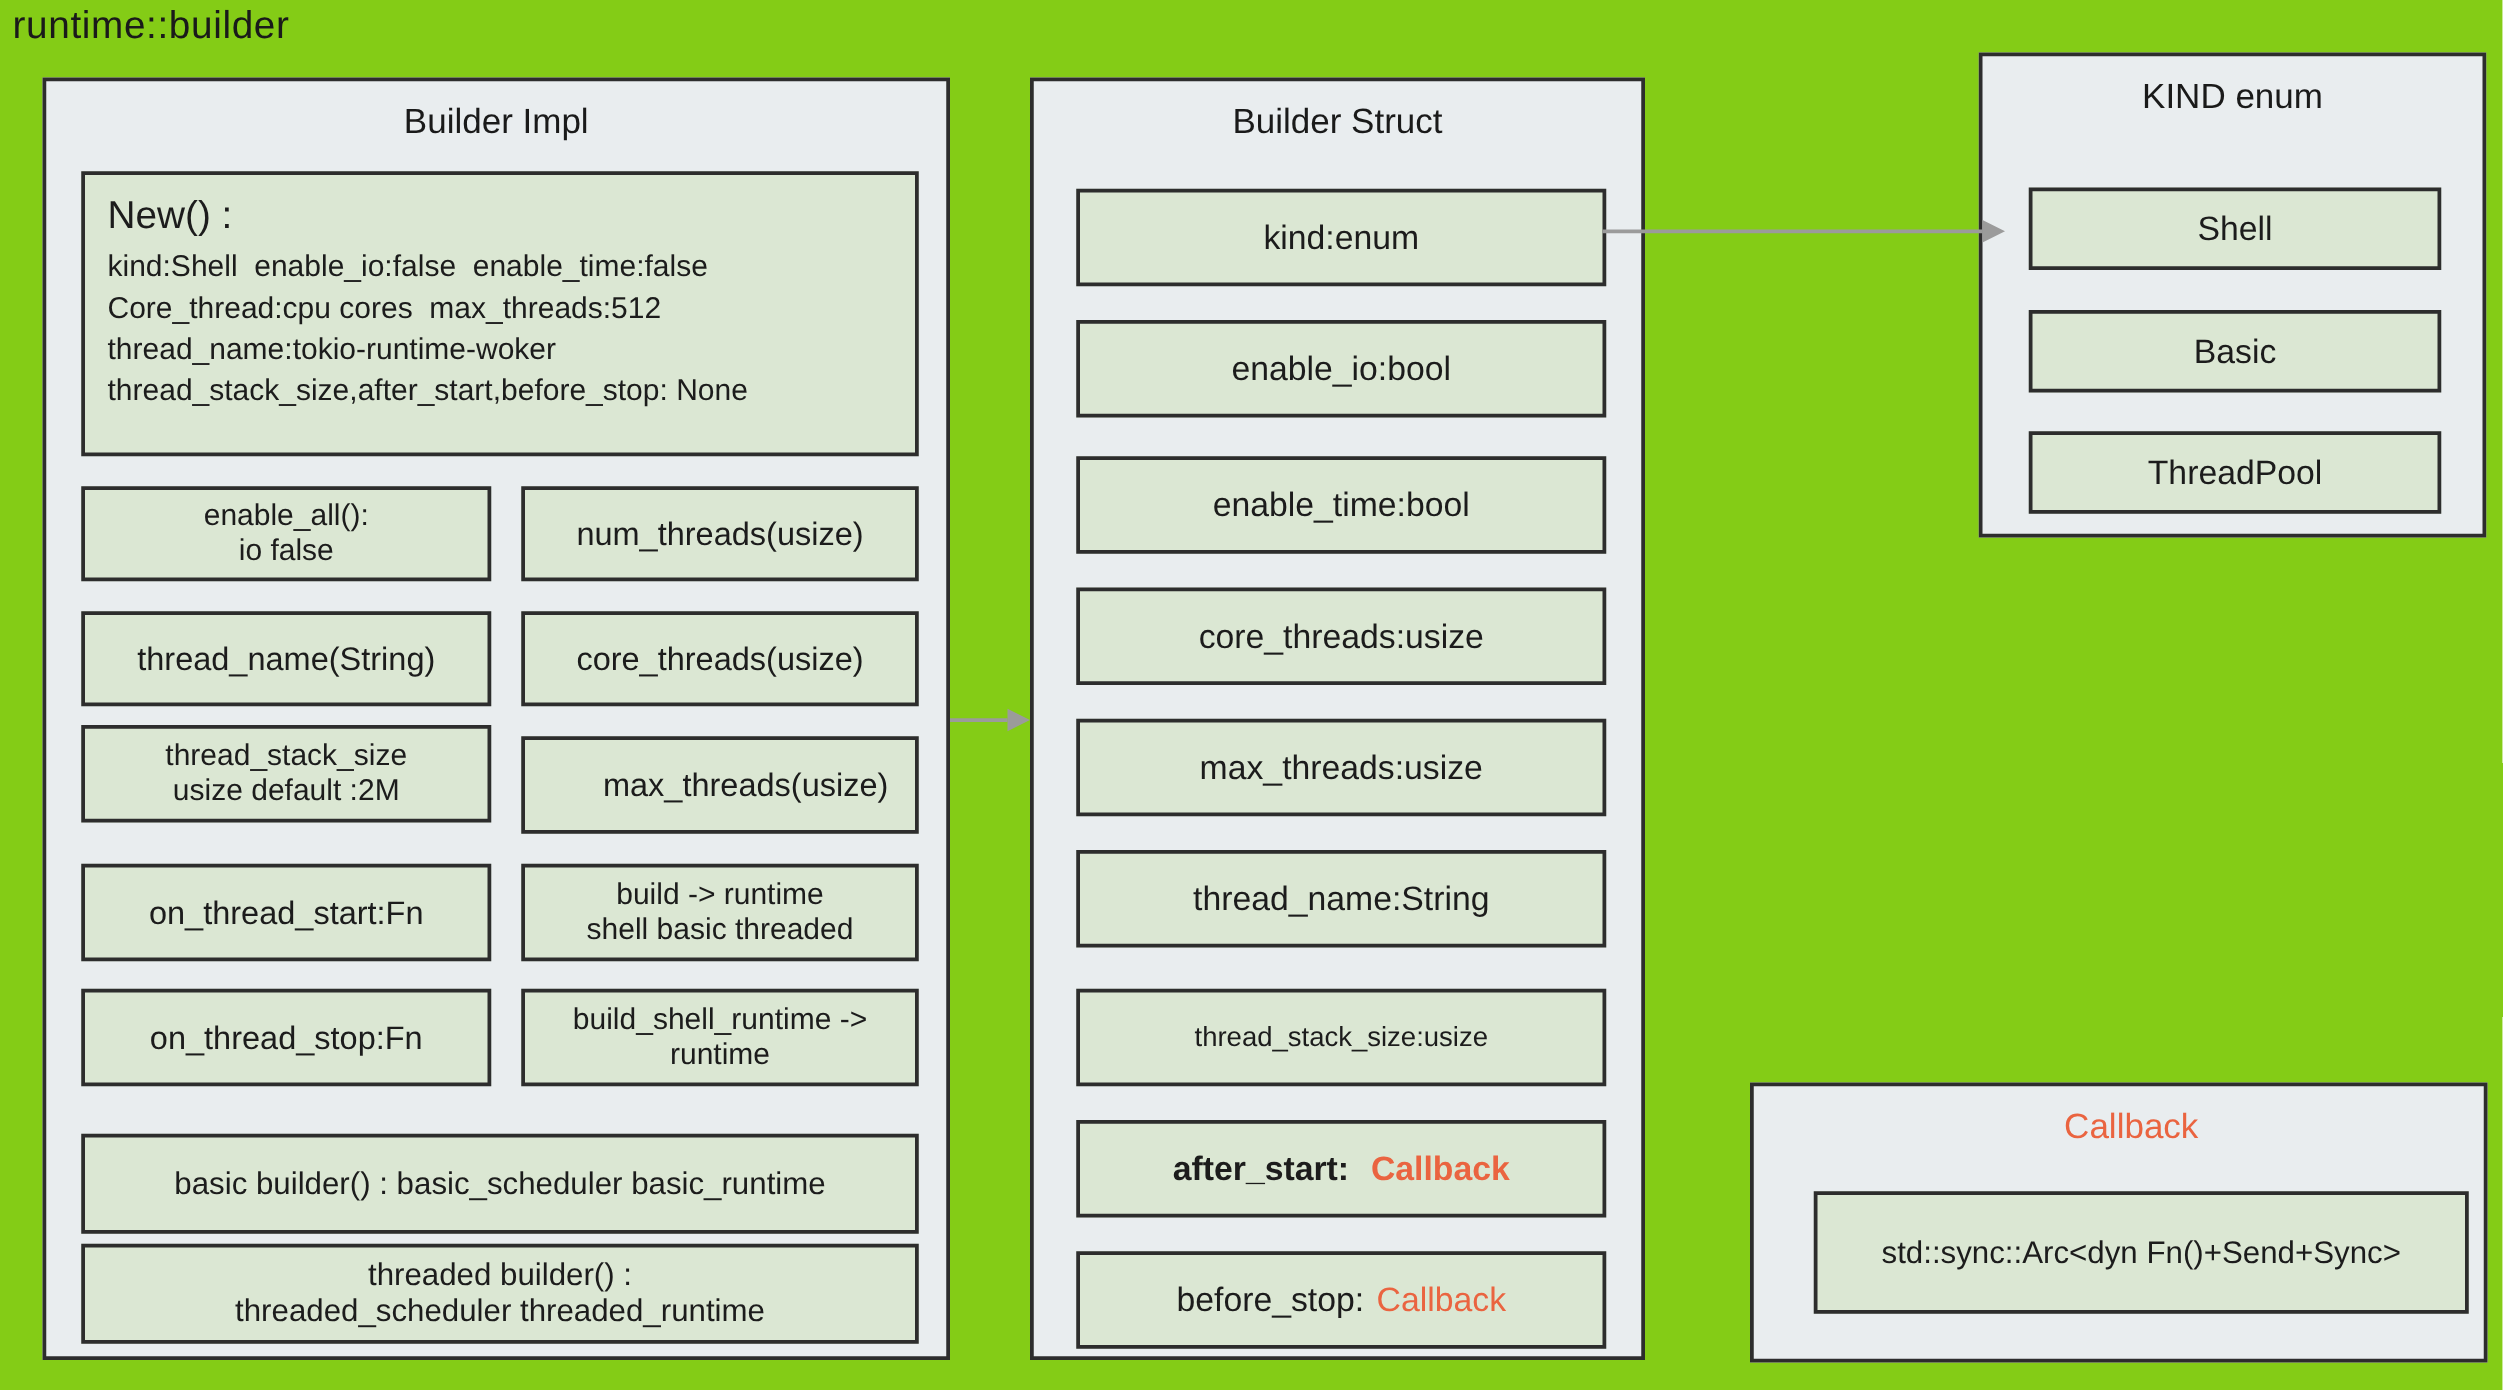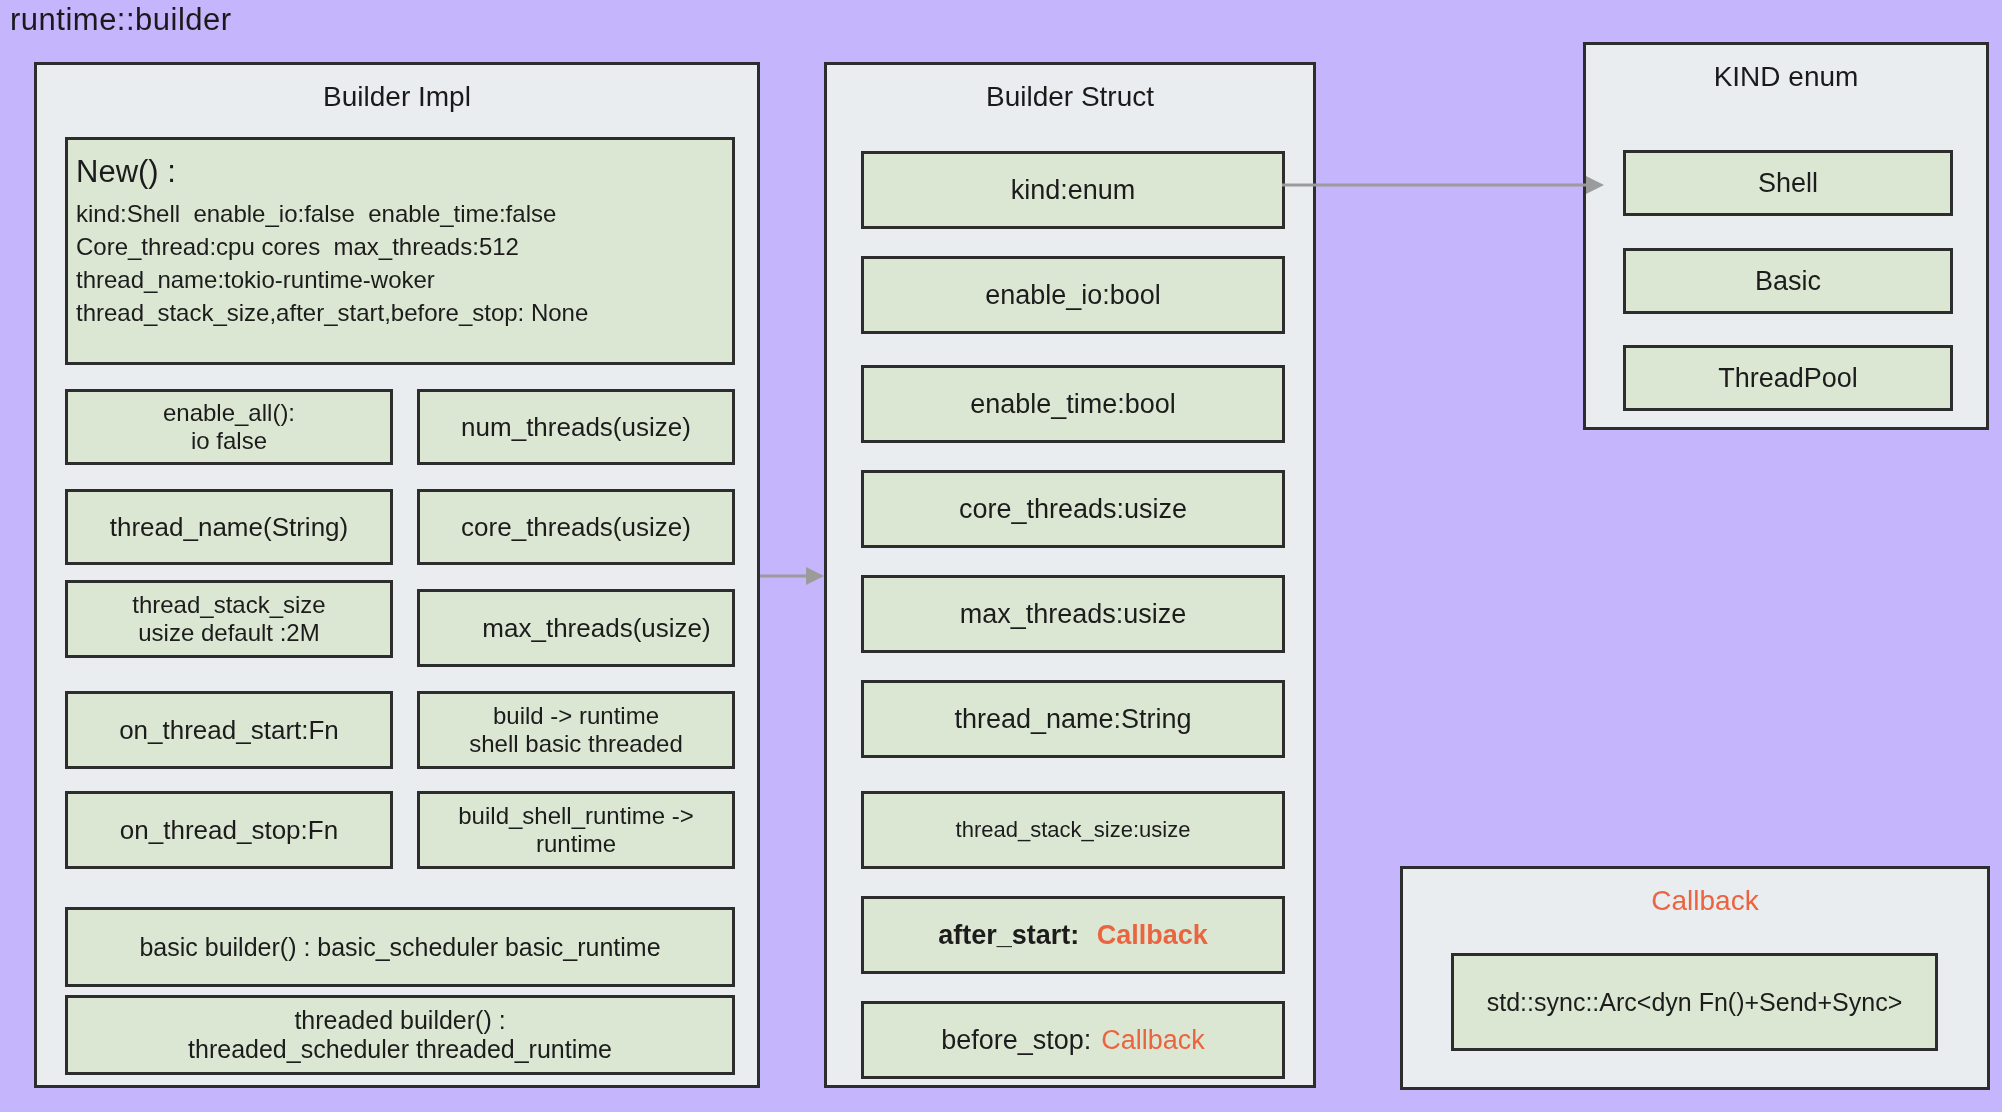--- a/index.html
+++ b/index.html
@@ -1,20 +1,20 @@
 <!DOCTYPE html>
 <html><head>
 <meta charset="utf-8">
 <style>
   html, body { margin: 0; padding: 0; background: #ffffff; }
   .canvas {
     position: relative;
     width: 2002px;
     height: 1112px;
-    background: #c4b5fd;
+    background: #84cc16;
     font-family: "Liberation Sans", "DejaVu Sans", sans-serif;
     color: #1c1c1c;
     overflow: hidden;
   }
   .page-title {
     position: absolute;
     left: 10px;
     top: 2px;
     font-size: 31px;
     letter-spacing: 0.5px;
@@ -41,21 +41,21 @@
     border: 3px solid #2d2d2d;
     box-sizing: border-box;
   }
   .center {
     display: flex;
     align-items: center;
     justify-content: center;
     text-align: center;
   }
   .pre { white-space: pre-line; }
-  .new-box { padding: 14px 8px; }
+  .new-box { padding: 14px 18px; }
   .new-heading { font-size: 31px; margin-bottom: 8px; }
   .new-body { font-size: 24px; line-height: 1.37; white-space: pre-wrap; }
   .orange { color: #ea6440; padding-left: 10px; }
   .arrow-layer {
     position: absolute;
     left: 0; top: 0;
     width: 2002px; height: 1112px;
     pointer-events: none;
   }
 </style>
@@ -125,21 +125,21 @@
   <section class="panel" style="left:1583px; top:42px; width:406px; height:388px;">
     <div class="panel-title">KIND enum</div>
 
     <div class="gbox center" style="left:37px; top:105px; width:330px; height:66px; font-size:27px;">Shell</div>
     <div class="gbox center" style="left:37px; top:203px; width:330px; height:66px; font-size:27px;">Basic</div>
     <div class="gbox center" style="left:37px; top:300px; width:330px; height:66px; font-size:27px;">ThreadPool</div>
   </section>
 
   <section class="panel" style="left:1400px; top:866px; width:590px; height:224px;">
     <div class="panel-title orange">Callback</div>
-    <div class="gbox center" style="left:48px; top:84px; width:487px; height:98px; font-size:25px;text-align:right;">std::sync::Arc&lt;dyn Fn()+Send+Sync&gt;</div>
+    <div class="gbox center" style="left:48px; top:84px; width:524px; height:98px; font-size:25px;text-align:right;">std::sync::Arc&lt;dyn Fn()+Send+Sync&gt;</div>
   </section>
 
   <svg class="arrow-layer" viewBox="0 0 2002 1112" xmlns="http://www.w3.org/2000/svg">
     <g>
       <line x1="760" y1="576" x2="806" y2="576" stroke="#9b9b9b" stroke-width="3"></line>
       <polygon points="806,567 806,585 824,576" fill="#9b9b9b"></polygon>
     </g>
     <g>
       <line x1="1282" y1="185" x2="1586" y2="185" stroke="#9b9b9b" stroke-width="3"></line>
       <polygon points="1586,176 1586,194 1604,185" fill="#9b9b9b"></polygon>

